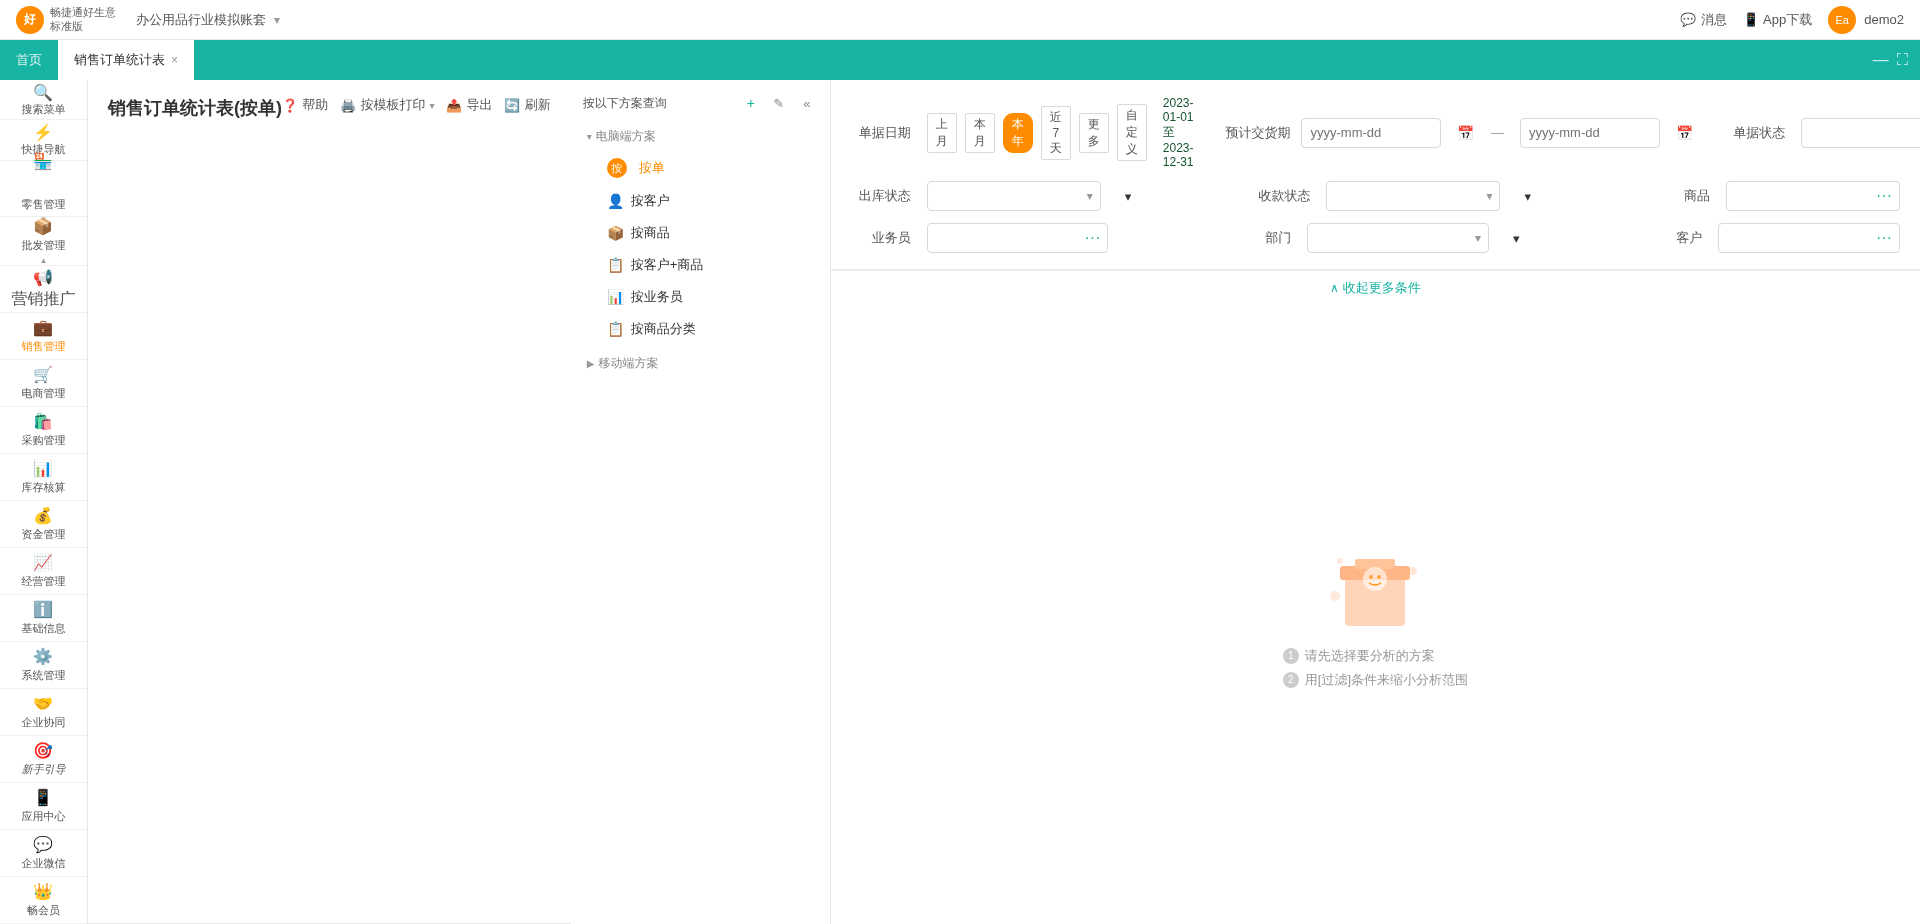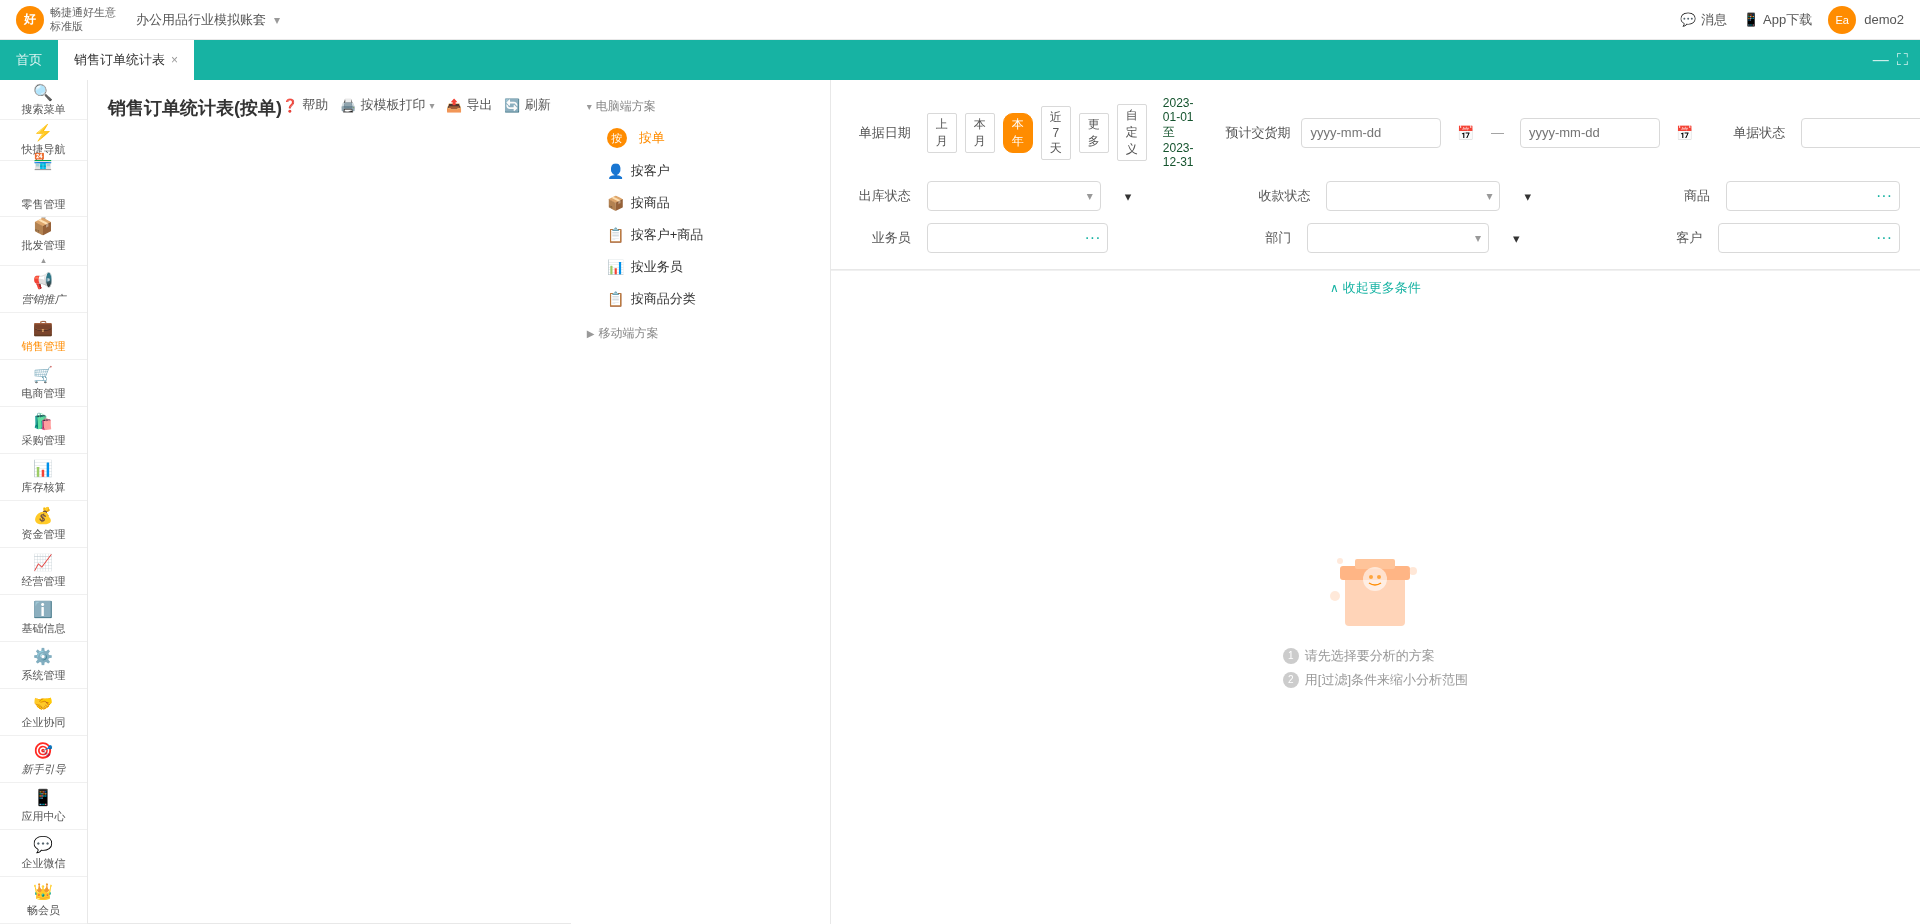--- a/index.html
+++ b/index.html
@@ -155,21 +155,21 @@
       <span style="font-size:11px;color:#555;margin-top:24px;">零售管理</span>
       <span style="font-size:9px;color:#999;">▾</span>
     </div>
     <div class="sidebar-item">
       <span style="font-size:16px;">📦</span>
       <span style="font-size:11px;color:#555;">批发管理</span>
       <span style="font-size:9px;color:#999;">▴</span>
     </div>
     <div class="sidebar-item">
       <span style="font-size:16px;">📢</span>
-      <span style="font-size:11px;color:#555;font-style:italic;">营销推广</span>
+      <span style="font-size:16px;color:#555;">营销推广</span>
     </div>
     <div class="sidebar-item active">
       <span style="font-size:16px;">💼</span>
       <span style="font-size:11px;color:#ff8c00;">销售管理</span>
     </div>
     <div class="sidebar-item">
       <span style="font-size:16px;">🛒</span>
       <span style="font-size:11px;color:#555;">电商管理</span>
     </div>
     <div class="sidebar-item">
@@ -239,20 +239,34 @@
         <div class="header-action-btn">
           <span>🔄</span>
           <span>刷新</span>
         </div>
       </div>
     </div>
 
     <div class="inner-layout">
 
       <div class="left-panel">
+        <div class="left-panel-header">
+          <span style="font-size:12px;color:#555;">按以下方案查询</span>
+          <div class="left-panel-actions">
+            <div class="lp-btn">
+              <span style="color:#17b3a3;">+</span>
+            </div>
+            <div class="lp-btn">
+              <span style="font-size:13px;">✎</span>
+            </div>
+            <div class="lp-btn">
+              <span style="font-size:13px;">«</span>
+            </div>
+          </div>
+        </div>
 
         <div>
           <div class="tree-item">
             <span class="tree-expand">▾</span>
             <span style="color:#888;font-size:12px;">电脑端方案</span>
           </div>
 
           <div class="tree-child">
             <div class="tree-child-item selected">
               <div class="category-badge">按</div>

